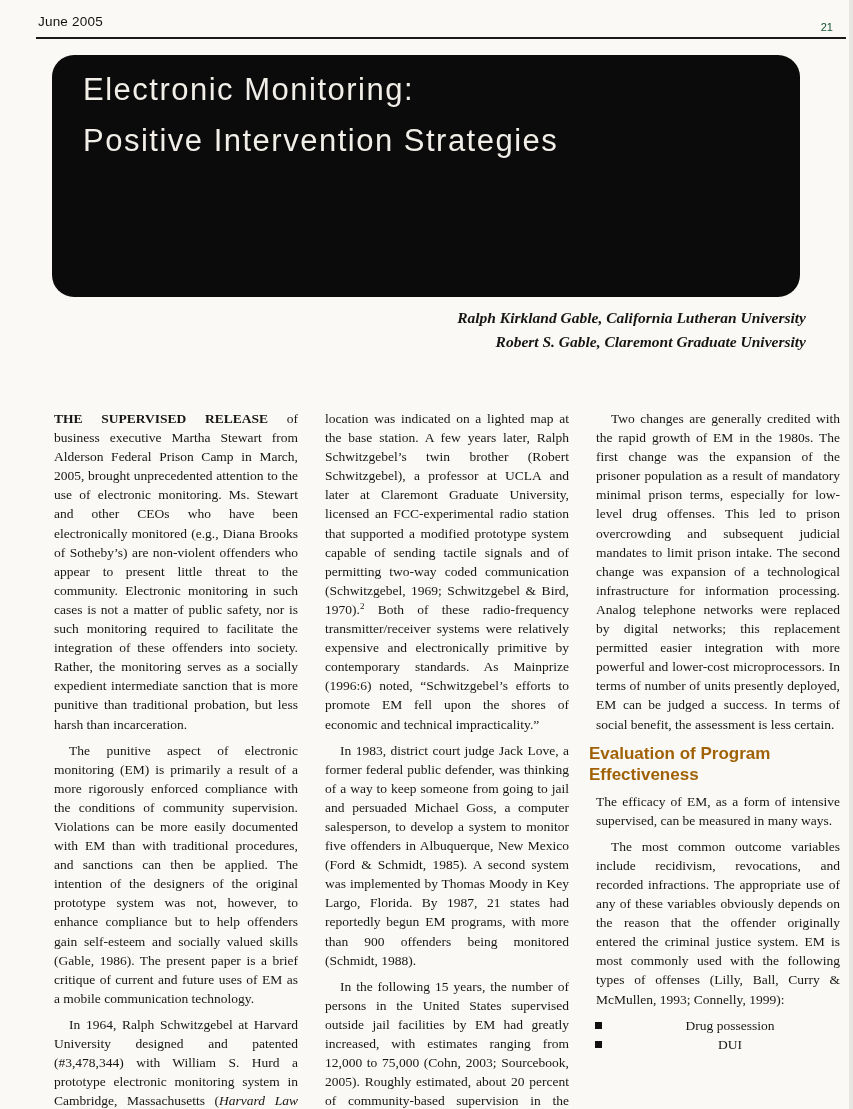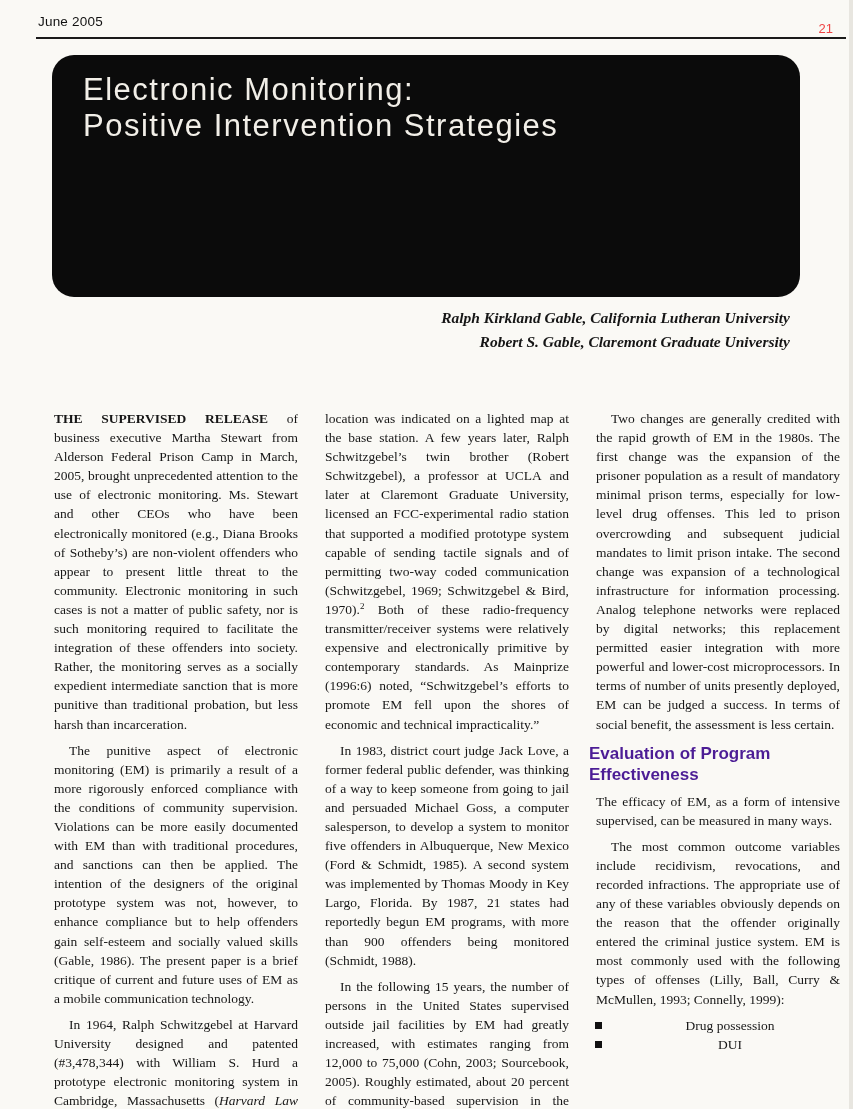--- a/index.html
+++ b/index.html
@@ -17,21 +17,21 @@
   }
   
   .issue-date {
     position: absolute; left: 38px; top: 14px;
     font-family: "Liberation Sans", sans-serif;
     font-size: 13.5px; letter-spacing: .2px; color: #111;
   }
   .page-number {
     position: absolute; right: 16px; top: 21px;
     font-family: "Liberation Sans", sans-serif;
-    font-size: 13px; color: #ef4444;
+    font-size: 11px; color: #14532d;
   }
   .header-rule {
     position: absolute; left: 36px; top: 37px;
     width: 810px; height: 2px; background: #1a1a1a;
   }
   
   .banner {
     position: absolute; left: 52px; top: 55px;
     width: 748px; height: 242px;
     background: #0b0b0b;
@@ -39,24 +39,24 @@
   }
   .banner .title-line {
     font-family: "Liberation Sans", sans-serif;
     font-weight: 300;
     color: #f2efe8;
     font-size: 31px;
     letter-spacing: 1.5px;
     margin: 0 0 0 31px;
   }
   .banner .title-line.first { padding-top: 17px; }
-  .banner .title-line.second { }
+  .banner .title-line.second { margin-top: 15px; }
   
   .byline {
-    position: absolute; top: 306px; right: 59px;
+    position: absolute; top: 306px; right: 43px;
     text-align: right;
     font-family: "Liberation Serif", serif;
     font-style: italic; font-weight: 600;
     font-size: 15.5px; line-height: 24px;
     color: #161616;
   }
   
   .columns {
     position: absolute; left: 47px; top: 402px;
     width: 800px;
@@ -72,21 +72,21 @@
   .col p.indent { text-indent: 15px; }
   .lead-caps { font-weight: 700; }
   .ital { font-style: italic; }
   sup.fnote { font-size: 9px; line-height: 0; }
   .section-heading {
     font-family: "Liberation Sans", sans-serif;
     font-weight: 700;
     font-size: 17px; line-height: 21px;
     margin: 9px 0 7px 0;
     text-align: left;
-    color: #4c1d95;
+    color: #a16207;
   }
   .bullet-list { margin-top: 1px; }
   .bullet-item { display: flex; text-align: center; }
   .bullet-square {
     flex: 0 0 auto;
     width: 7px; height: 7px;
     background: #111;
     margin: 6px 11px 0 6px;
   }
   .bullet-text { flex: 1 1 auto; }

